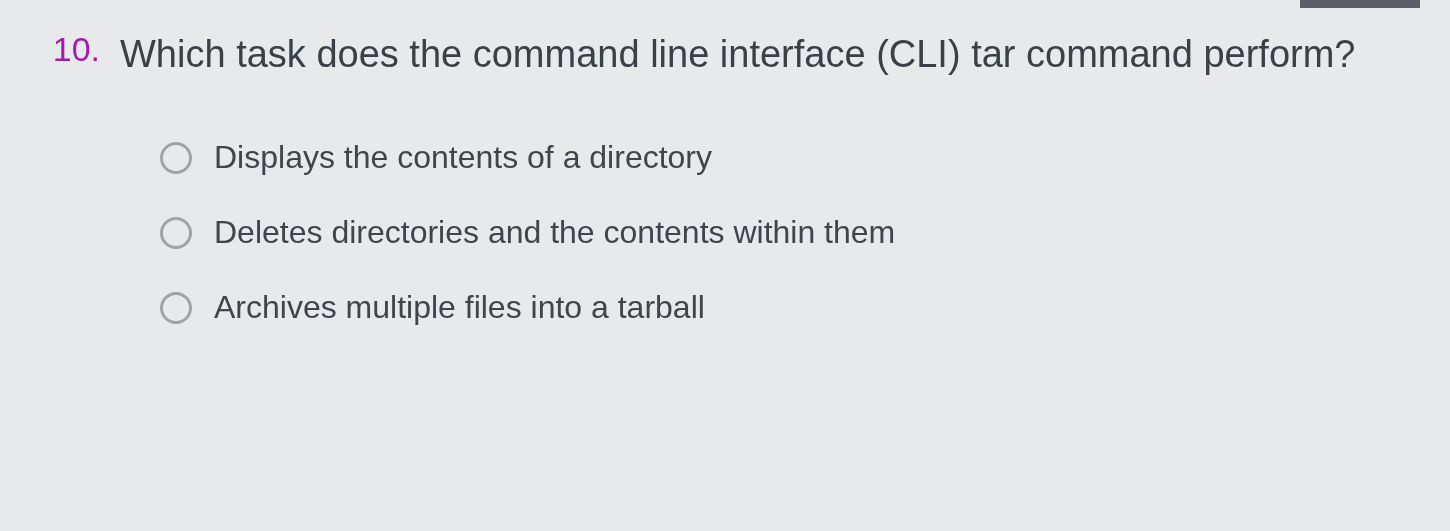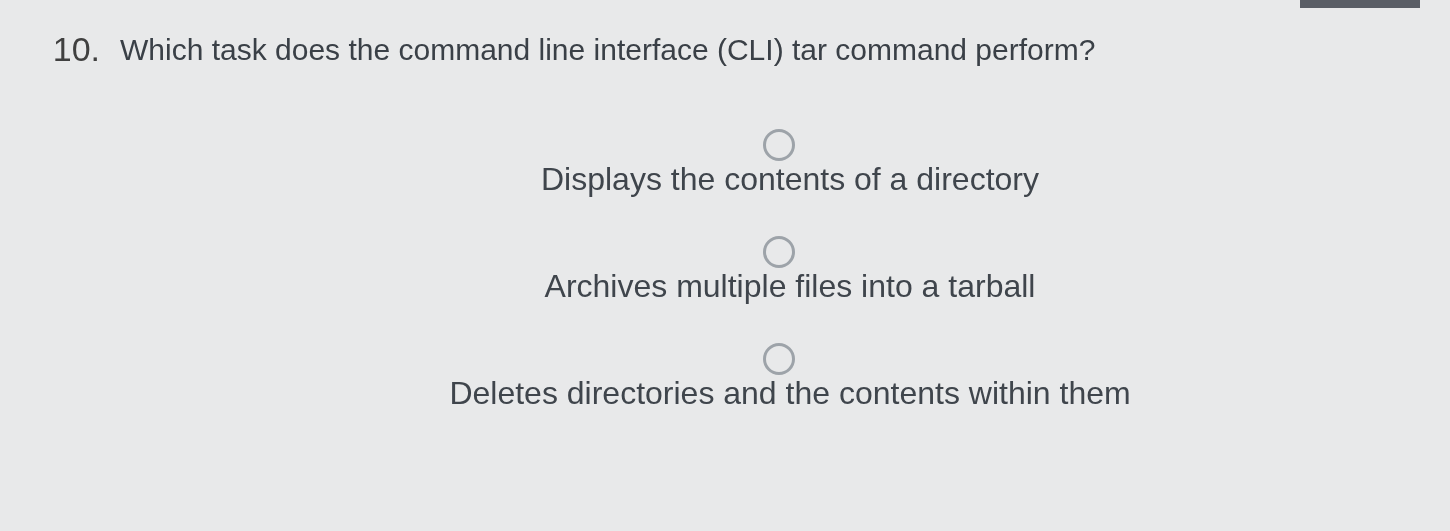--- a/index.html
+++ b/index.html
@@ -25,41 +25,40 @@
       background: #5a5e66;
     }
     .question-row {
       display: flex;
       align-items: flex-start;
       margin-bottom: 60px;
       margin-top: 10px;
     }
     .question-number {
       font-size: 34px;
-      color: #404040;
+      color: #a21caf;
       min-width: 90px;
       text-align: right;
       padding-right: 20px;
       font-weight: 400;
     }
     .question-text {
-      font-size: 30px;
+      font-size: 38px;
       color: #3a4047;
       font-weight: 400;
       line-height: 1.3;
     }
     .options-container {
       padding-left: 130px;
     }
     .option-row {
       display: flex;
       align-items: center;
       margin-bottom: 38px;
       cursor: pointer;
-      flex-direction: column;
     }
     .radio-circle {
       width: 32px;
       height: 32px;
       border: 3px solid #9da3a9;
       border-radius: 50%;
       margin-right: 22px;
       flex-shrink: 0;
       background: transparent;
     }
@@ -79,19 +78,19 @@
   <div class="question-text">Which task does the command line interface (CLI) tar command perform?</div>
 </div>
 
 <div class="options-container">
   <div class="option-row">
     <div class="radio-circle"></div>
     <div class="option-text">Displays the contents of a directory</div>
   </div>
   <div class="option-row">
     <div class="radio-circle"></div>
-    <div class="option-text">Archives multiple files into a tarball</div>
+    <div class="option-text">Deletes directories and the contents within them</div>
   </div>
   <div class="option-row">
     <div class="radio-circle"></div>
-    <div class="option-text">Deletes directories and the contents within them</div>
+    <div class="option-text">Archives multiple files into a tarball</div>
   </div>
 </div>
 
 </body></html>

